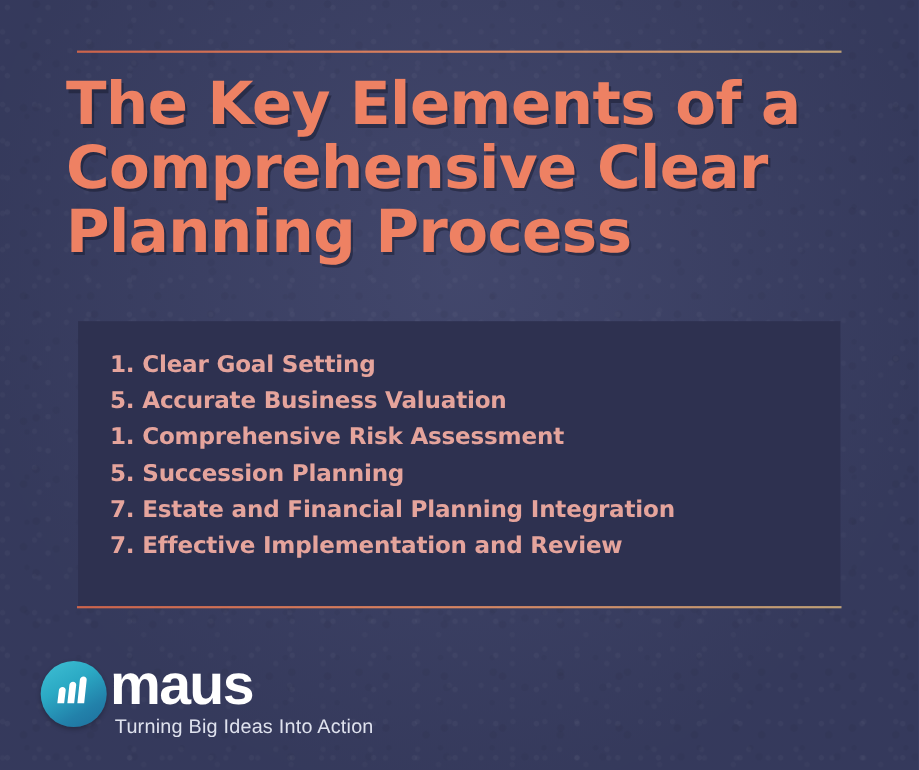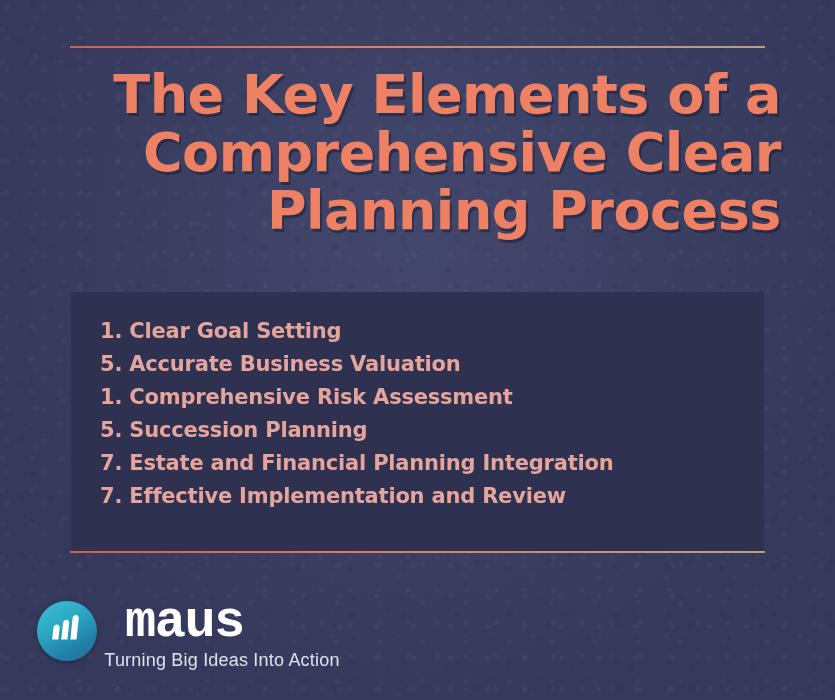--- a/index.html
+++ b/index.html
@@ -47,24 +47,24 @@
   }
   .rule-bottom {
     left: 70px;
     top: 551px;
     width: 695px;
   }
 
   
   .title-block {
     position: absolute;
-    left: 86px;
+    left: 60px;
     top: 66px;
     width: 695px;
-    text-align: right;
+    text-align: left;
   }
   .title-line {
     font-family: "DejaVu Sans", sans-serif;
     font-weight: bold;
     font-size: 54px;
     line-height: 58px;
     letter-spacing: -0.5px;
     color: #ee8163;
     text-shadow: 2px 3px 0 rgba(20,22,40,0.45);
     white-space: nowrap;
@@ -115,23 +115,23 @@
     background: linear-gradient(150deg, #3fc0d4 0%, #2ba9c4 38%, #2281aa 72%, #1d6e9c 100%);
     box-shadow: 0 2px 5px rgba(0,0,0,0.28);
   }
   .logo-mark svg {
     position: absolute;
     left: 0;
     top: 0;
   }
   .logo-word {
     position: absolute;
-    left: 88px;
+    left: 63px;
     top: 0px;
-    font-family: Liberation Mono, monospace;
+    font-family: Liberation Sans, sans-serif;
     font-weight: bold;
     font-size: 52px;
     line-height: 54px;
     letter-spacing: -1.5px;
     color: #ffffff;
   }
   .logo-tagline {
     position: absolute;
     left: 60px;
     top: 54px;

